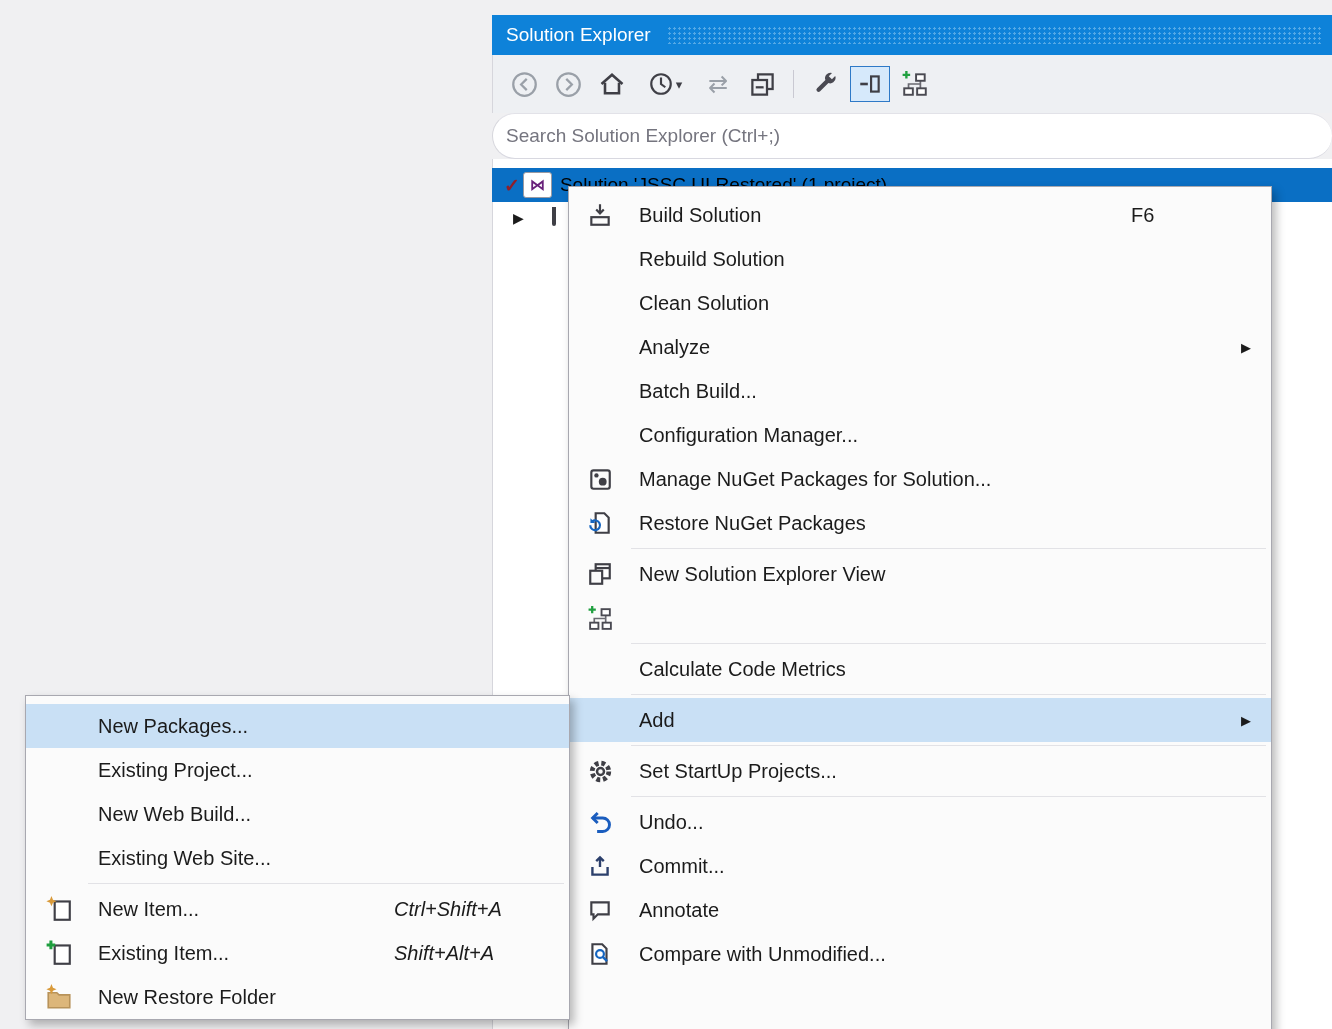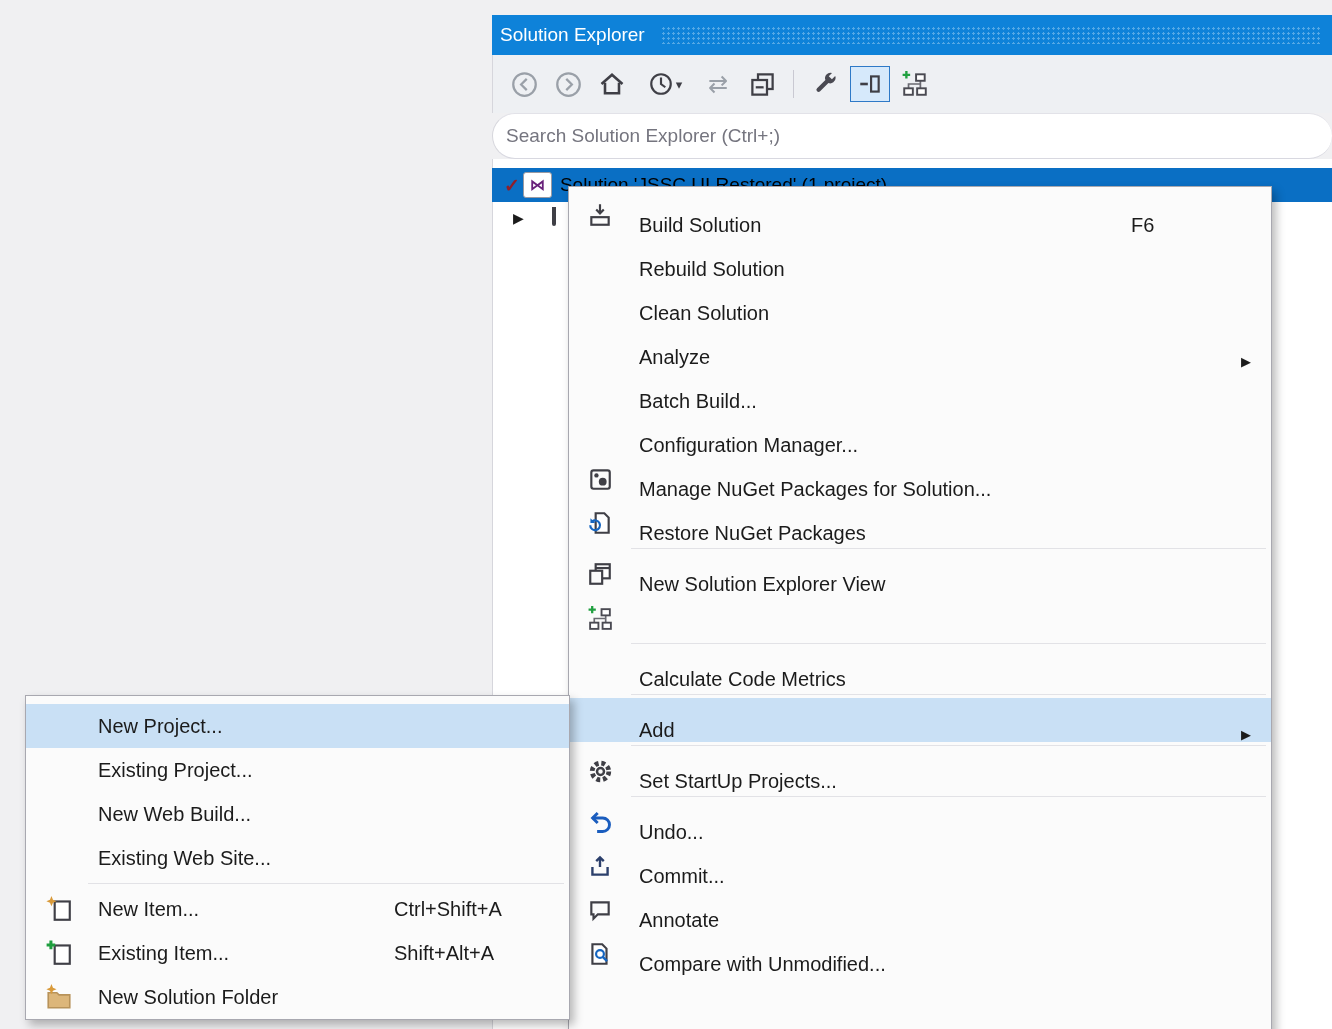--- a/index.html
+++ b/index.html
@@ -1,20 +1,20 @@
 <!DOCTYPE html>
 <html><head>
 <meta charset="utf-8">
 <style>
   html,body{margin:0;padding:0;background:#e8e8ec;}
   .stage{position:relative;width:1332px;height:1029px;background:#f0f0f2;overflow:hidden;
          font-family:"Liberation Sans",sans-serif;color:#1b1b1b;}
   
   .se-titlebar{position:absolute;left:492px;top:15px;right:0;height:40px;background:#0e82d9;
-               display:flex;align-items:center;padding-left:8px;box-sizing:border-box;}
+               display:flex;align-items:center;padding-left:14px;box-sizing:border-box;}
   .se-title{color:#fff;font-size:19px;white-space:nowrap;}
   .se-dots{flex:1;height:18px;margin:0 10px 0 16px;
            background-image:radial-gradient(#55a9e6 1.3px,transparent 1.4px);background-size:5px 5px;}
   .se-toolbar{position:absolute;left:492px;top:55px;right:0;height:58px;background:#eef0f3;
               border-left:1px solid #d6d6dc;display:flex;align-items:center;padding-left:12px;box-sizing:border-box;gap:6px;}
   .tbtn{width:38px;height:38px;display:flex;align-items:center;justify-content:center;flex:0 0 auto;}
   .tb-sep{width:1px;height:28px;background:#c9c9d2;margin:0 6px;flex:0 0 auto;}
   .tb-toggle{width:40px;height:36px;border:1px solid #2e79c7;background:#d6e9fb;
              display:flex;align-items:center;justify-content:center;box-sizing:border-box;}
   .glyph-gray{color:#9aa0a8;font-size:24px;}
@@ -33,38 +33,38 @@
             display:flex;align-items:center;justify-content:center;margin-right:8px;}
   .vs-badge span{color:#68217a;font-size:15px;font-weight:bold;}
   .sol-label{color:#000000;font-size:19px;white-space:nowrap;}
   .expander{position:absolute;left:513px;top:210px;font-size:14px;color:#1b1b1b;z-index:1;}
   .proj-clip{position:absolute;left:552px;top:207px;width:15px;height:25px;overflow:hidden;z-index:1;}
   .proj-clip .proj-ico{width:24px;height:24px;border:2px solid #3f3f46;border-radius:3px;box-sizing:border-box;background:#fff;}
   
   .menu{position:absolute;left:568px;top:186px;width:704px;height:884px;background:#fbfbfb;
         border:1px solid #a8a8b0;box-shadow:4px 5px 9px rgba(0,0,0,.28);box-sizing:border-box;
         padding-top:6px;z-index:5;}
-  .menu-row{position:relative;height:44px;display:flex;align-items:flex-end;font-size:20px;}
+  .menu-row{position:relative;height:44px;display:flex;align-items:center;font-size:20px;}
   .menu-row .mi{position:absolute;left:15px;top:50%;transform:translateY(-50%);width:32px;height:32px;
                 display:flex;align-items:center;justify-content:center;}
   .menu-row .ml{padding-left:70px;white-space:nowrap;}
   .menu-row .ms{position:absolute;left:562px;white-space:nowrap;}
   .menu-row .subarrow{position:absolute;right:20px;font-size:13px;}
   .menu-sep{height:7px;position:relative;}
   .menu-sep::after{content:"";position:absolute;left:62px;right:5px;top:3px;border-top:1px solid #e2e2e6;}
   .hl{background:#c9e0f5;}
   
   .submenu{position:absolute;left:25px;top:695px;width:545px;height:325px;background:#fbfbfb;
            border:1px solid #a8a8b0;box-shadow:4px 5px 9px rgba(0,0,0,.28);box-sizing:border-box;
            padding-top:8px;z-index:6;}
   .sub-row{position:relative;height:44px;display:flex;align-items:center;font-size:20px;}
   .sub-row .mi{position:absolute;left:18px;top:50%;transform:translateY(-50%);width:30px;height:30px;
                display:flex;align-items:center;justify-content:center;}
   .sub-row .ml{padding-left:72px;white-space:nowrap;}
-  .sub-row .ms{position:absolute;left:368px;white-space:nowrap;}
+  .sub-row .ms{position:absolute;left:368px;white-space:nowrap;font-style:italic;}
   svg{display:block;}
 </style>
 </head>
 <body>
 
 <div class="stage">
 
   <div class="se-titlebar">
     <span class="se-title">Solution Explorer</span>
     <span class="se-dots"></span>
@@ -314,21 +314,21 @@
       <span class="mi">
         
       </span>
     </div>
 
   </div>
 
   <div class="submenu">
 
     <div class="sub-row hl">
-      <span class="ml">New Project...</span>
+      <span class="ml">New Packages...</span>
     </div>
 
     <div class="sub-row">
       <span class="ml">Existing Project...</span>
     </div>
 
     <div class="sub-row">
       <span class="ml">New Web Build...</span>
     </div>
 
@@ -360,18 +360,18 @@
       <span class="ms">Shift+Alt+A</span>
     </div>
 
     <div class="sub-row">
       <span class="mi">
         <svg width="28" height="28" viewBox="0 0 26 26">
             <path d="M3 9h8l2 2h10v12H3z" fill="#dcb67a" stroke="#b8935a" stroke-width="1.5"></path>
             <path d="M6 1l1.4 3.3L10.7 5.7 7.4 7.1 6 10.4 4.6 7.1 1.3 5.7 4.6 4.3z" fill="#d99a3a"></path>
           </svg>
       </span>
-      <span class="ml">New Solution Folder</span>
+      <span class="ml">New Restore Folder</span>
     </div>
 
   </div>
 
 </div>
 
 </body></html>

